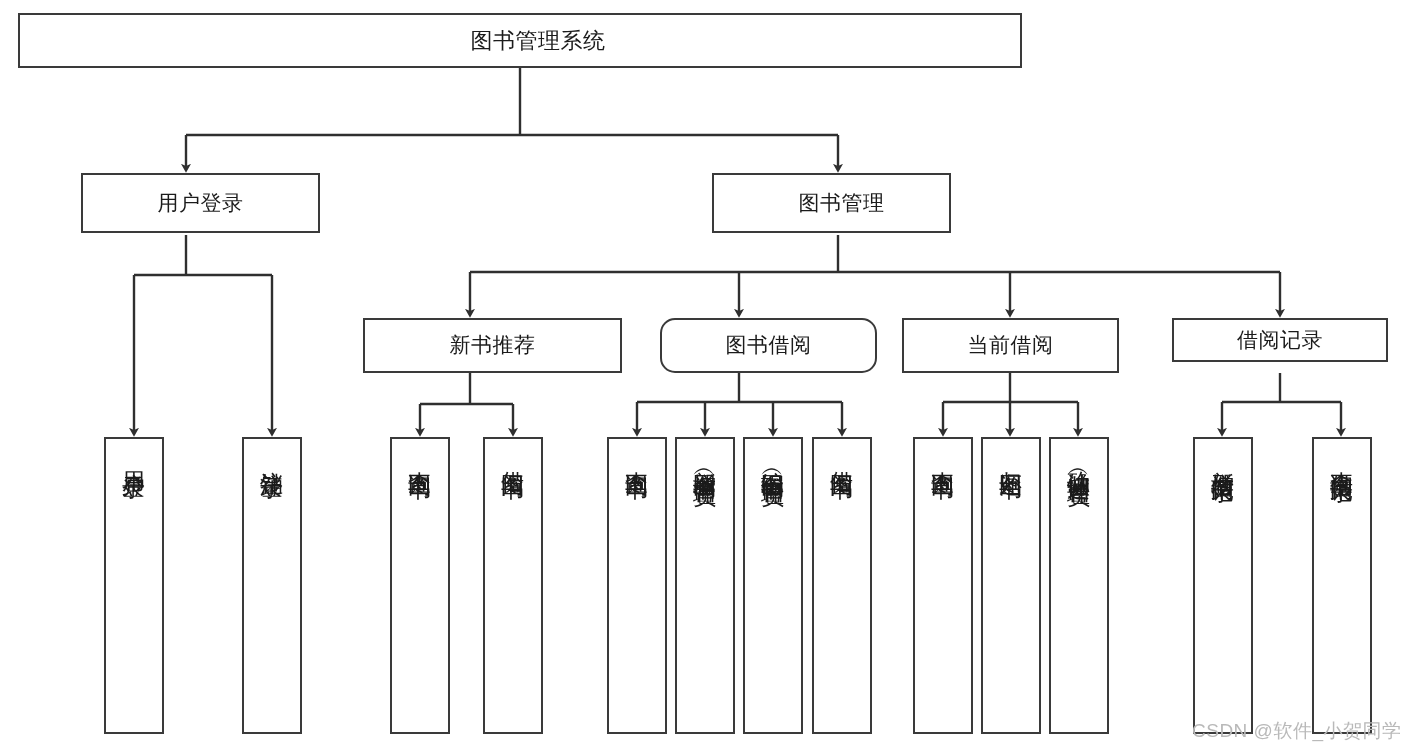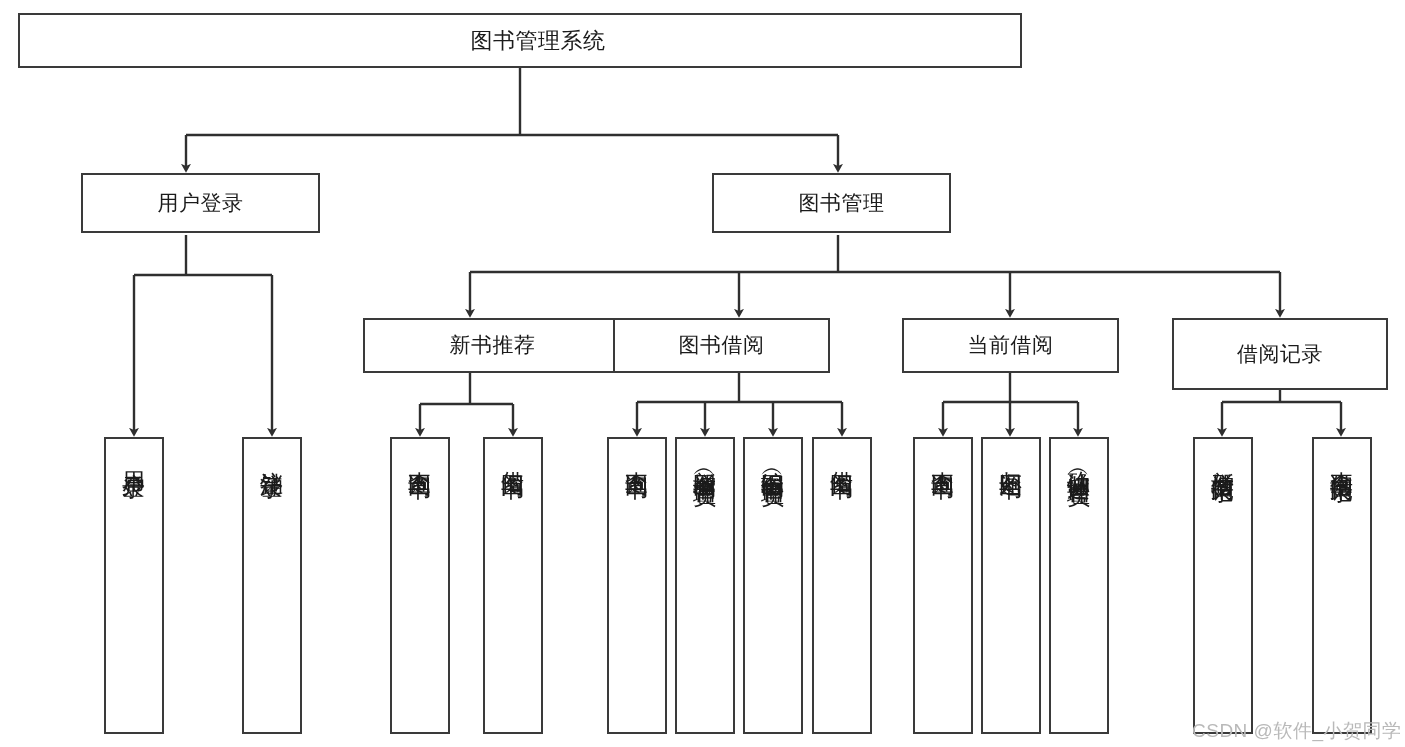--- a/index.html
+++ b/index.html
@@ -139,29 +139,29 @@
   </div>
 
   <div class="node horiz" style="left:712px; top:173px; width:239px; height:60px;padding-left:20px;">
     <span class="node-label">图书管理</span>
   </div>
 
   <div class="node horiz" style="left:363px; top:318px; width:259px; height:55px;">
     <span class="node-label">新书推荐</span>
   </div>
 
-  <div class="node horiz" style="left:613px; top:318px; width:217px; height:55px;">
+  <div class="node horiz" style="left:660px; top:318px; width:217px; height:55px;border-radius:15px;">
     <span class="node-label">图书借阅</span>
   </div>
 
   <div class="node horiz" style="left:902px; top:318px; width:217px; height:55px;justify-content:center;">
     <span class="node-label">当前借阅</span>
   </div>
 
-  <div class="node horiz" style="left:1172px; top:318px; width:216px; height:72px;">
+  <div class="node horiz" style="left:1172px; top:318px; width:216px; height:44px;">
     <span class="node-label">借阅记录</span>
   </div>
 
   <div class="node vert" style="left:104px; top:437px; width:60px; height:297px;">
     <span class="node-label">用户登录</span>
   </div>
 
   <div class="node vert" style="left:242px; top:437px; width:60px; height:297px;">
     <span class="node-label">注销登录</span>
   </div>

